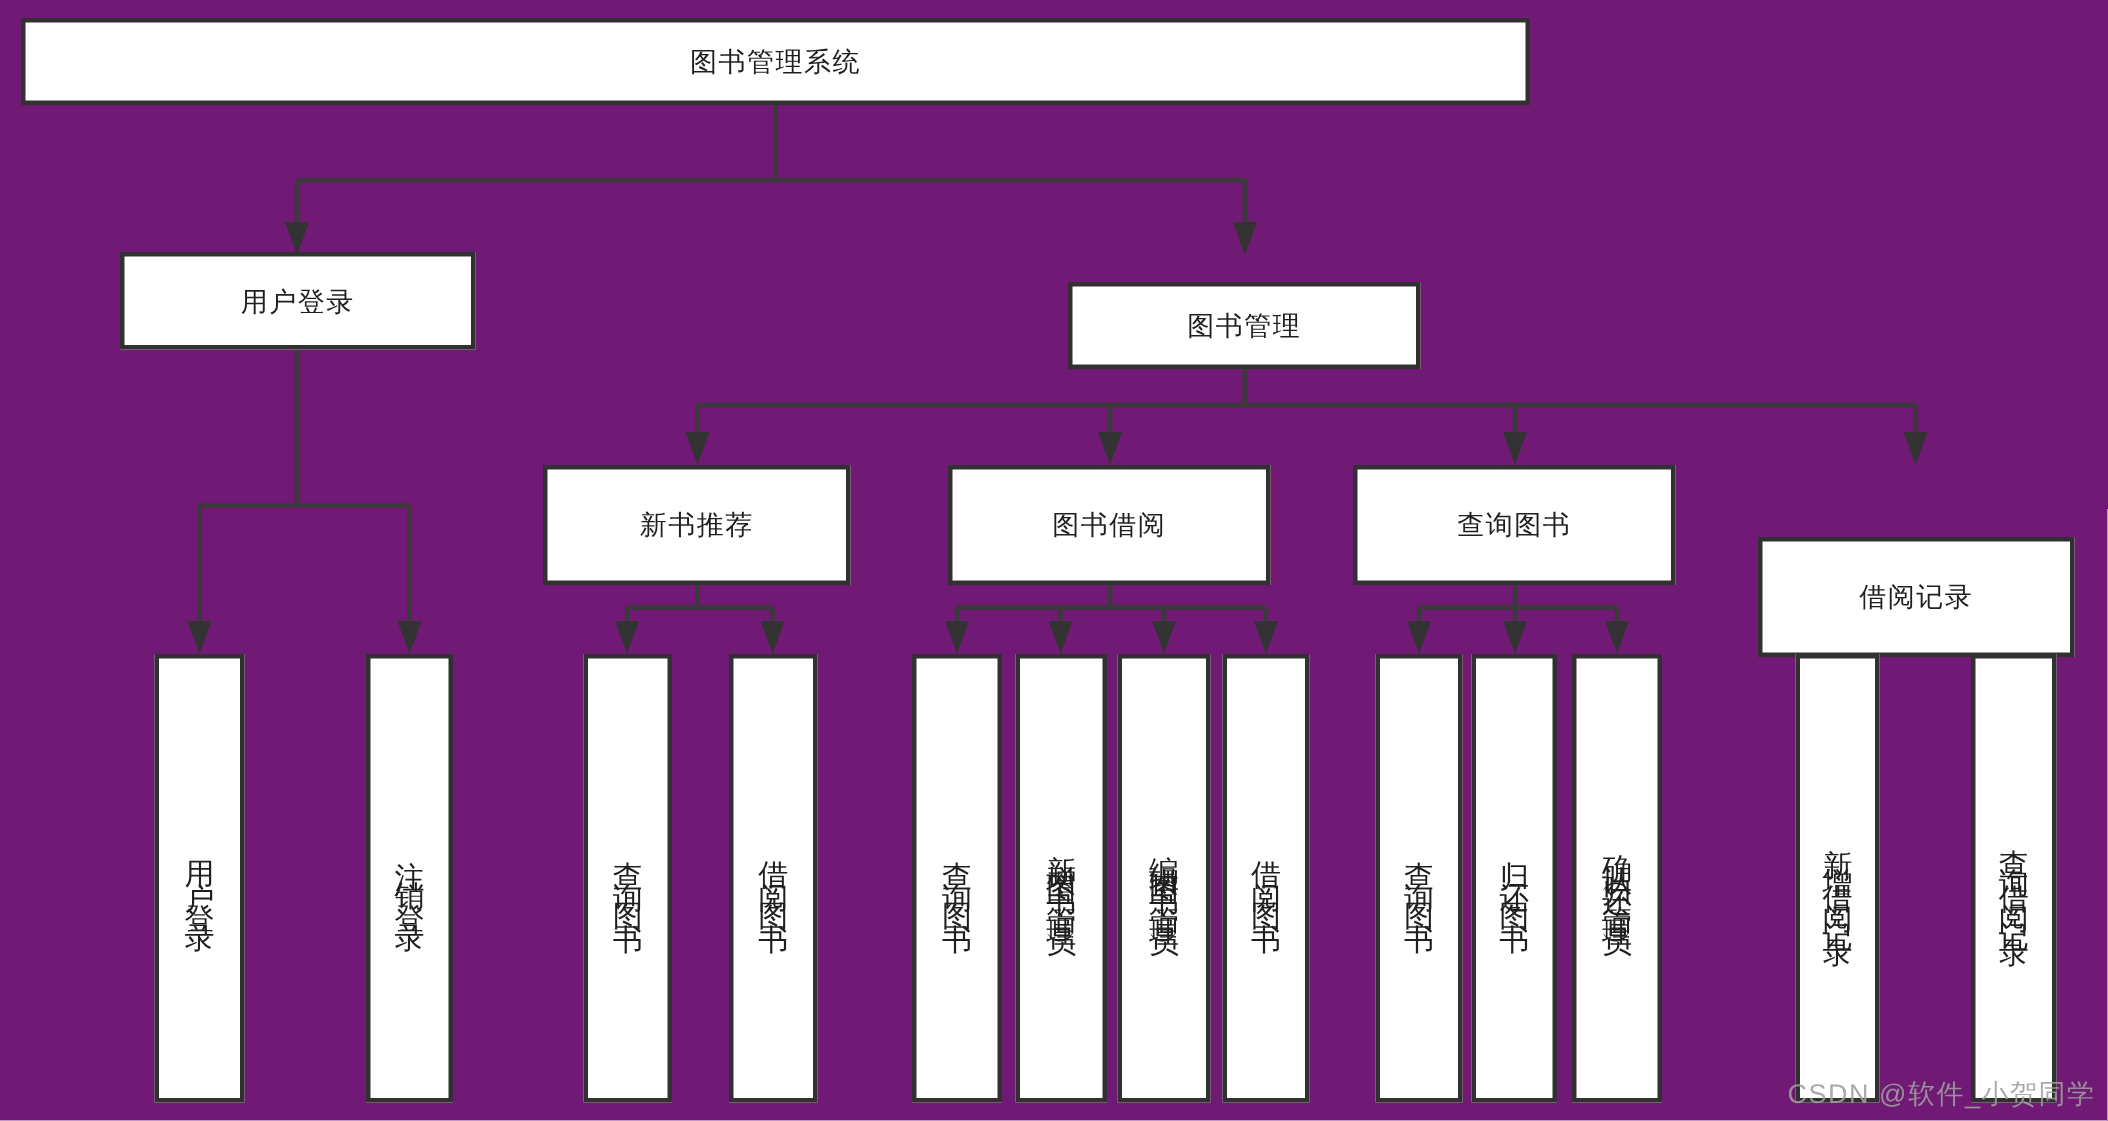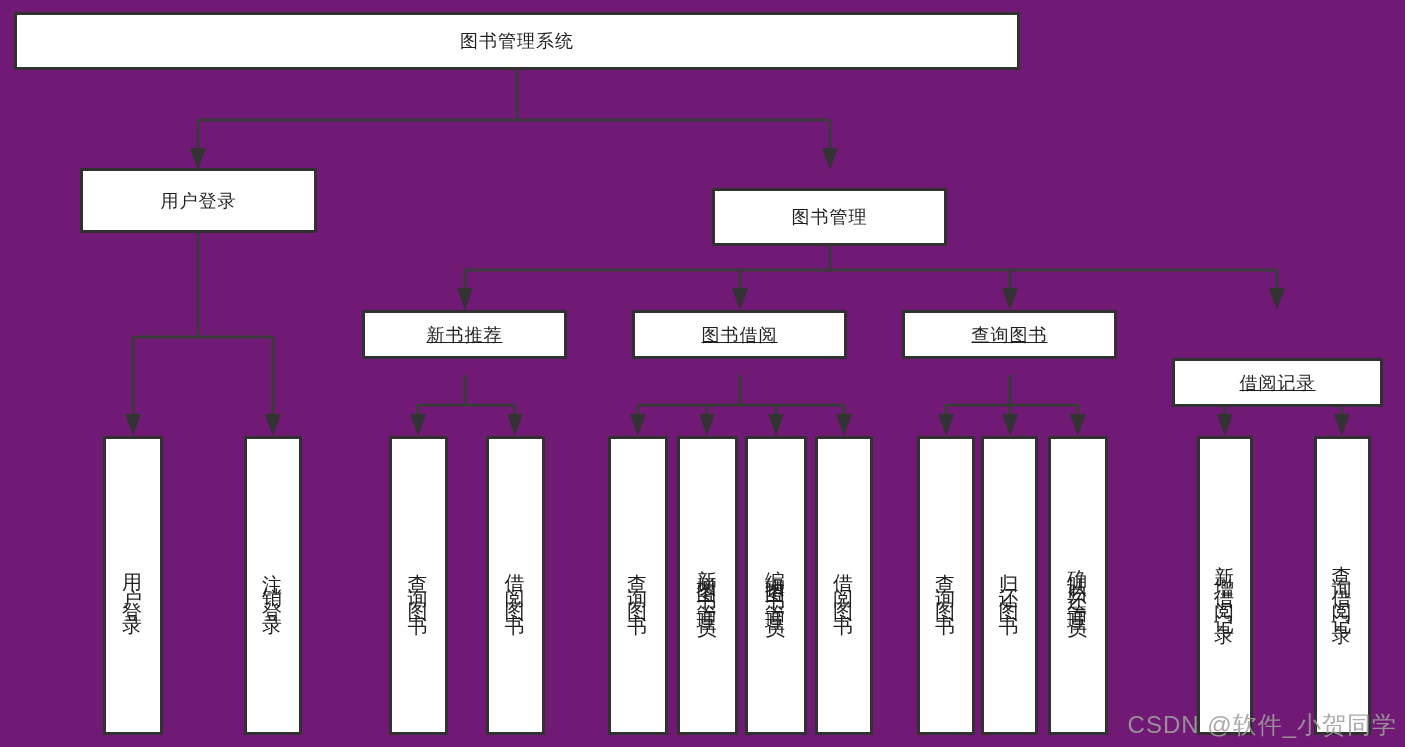--- a/index.html
+++ b/index.html
@@ -19,21 +19,21 @@
     border:3px solid #313131;
     box-sizing:border-box;
     display:flex; align-items:center; justify-content:center;
     color:#1f1f1f;
     z-index:2;
   }
   .hbox { font-size:18px; letter-spacing:1px; }
   .root  { left:14px;  top:12px;  width:1006px; height:58px; }
   .lv2a  { left:80px;  top:168px; width:237px;  height:65px; }
   .lv2b  { left:712px; top:168px; width:235px;  height:58px;margin-top:20px; }
-  .lv3   { top:310px; height:49px;text-decoration:underline; }
+  .lv3   { top:310px; height:80px; }
   .lv3a  { left:362px;  width:205px; }
   .lv3b  { left:632px;  width:215px; }
   .lv3c  { left:902px;  width:215px; }
   .lv3d  { left:1172px; width:211px;margin-top:48px; }
   .leaf {
     top:436px; height:299px;
     writing-mode:vertical-rl; text-orientation:mixed;
     font-size:20px;
   }
   .ls4 { letter-spacing:14px; }
@@ -48,21 +48,21 @@
   .c3 { left:745px;  width:62px; }
   .c4 { left:815px;  width:58px; }
   .d1 { left:917px;  width:58px; }
   .d2 { left:981px;  width:57px; }
   .d3 { left:1048px; width:60px; }
   .e1 { left:1197px; width:56px; }
   .e2 { left:1314px; width:57px; }
   .watermark {
     position:absolute;
     right:8px; bottom:6px;
-    font-size:24px;
+    font-size:18px;
     color:rgba(158,158,158,0.88);
     letter-spacing:1px;
     z-index:5;
     white-space:nowrap;
   }
 </style>
 </head>
 <body>
 
 <div id="stage">

